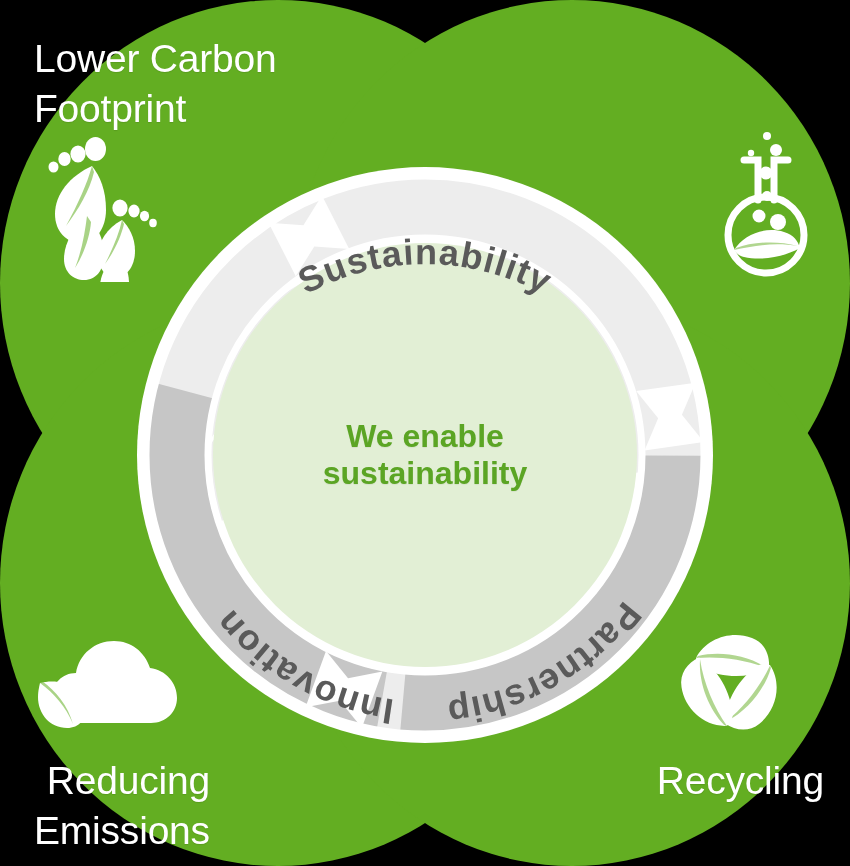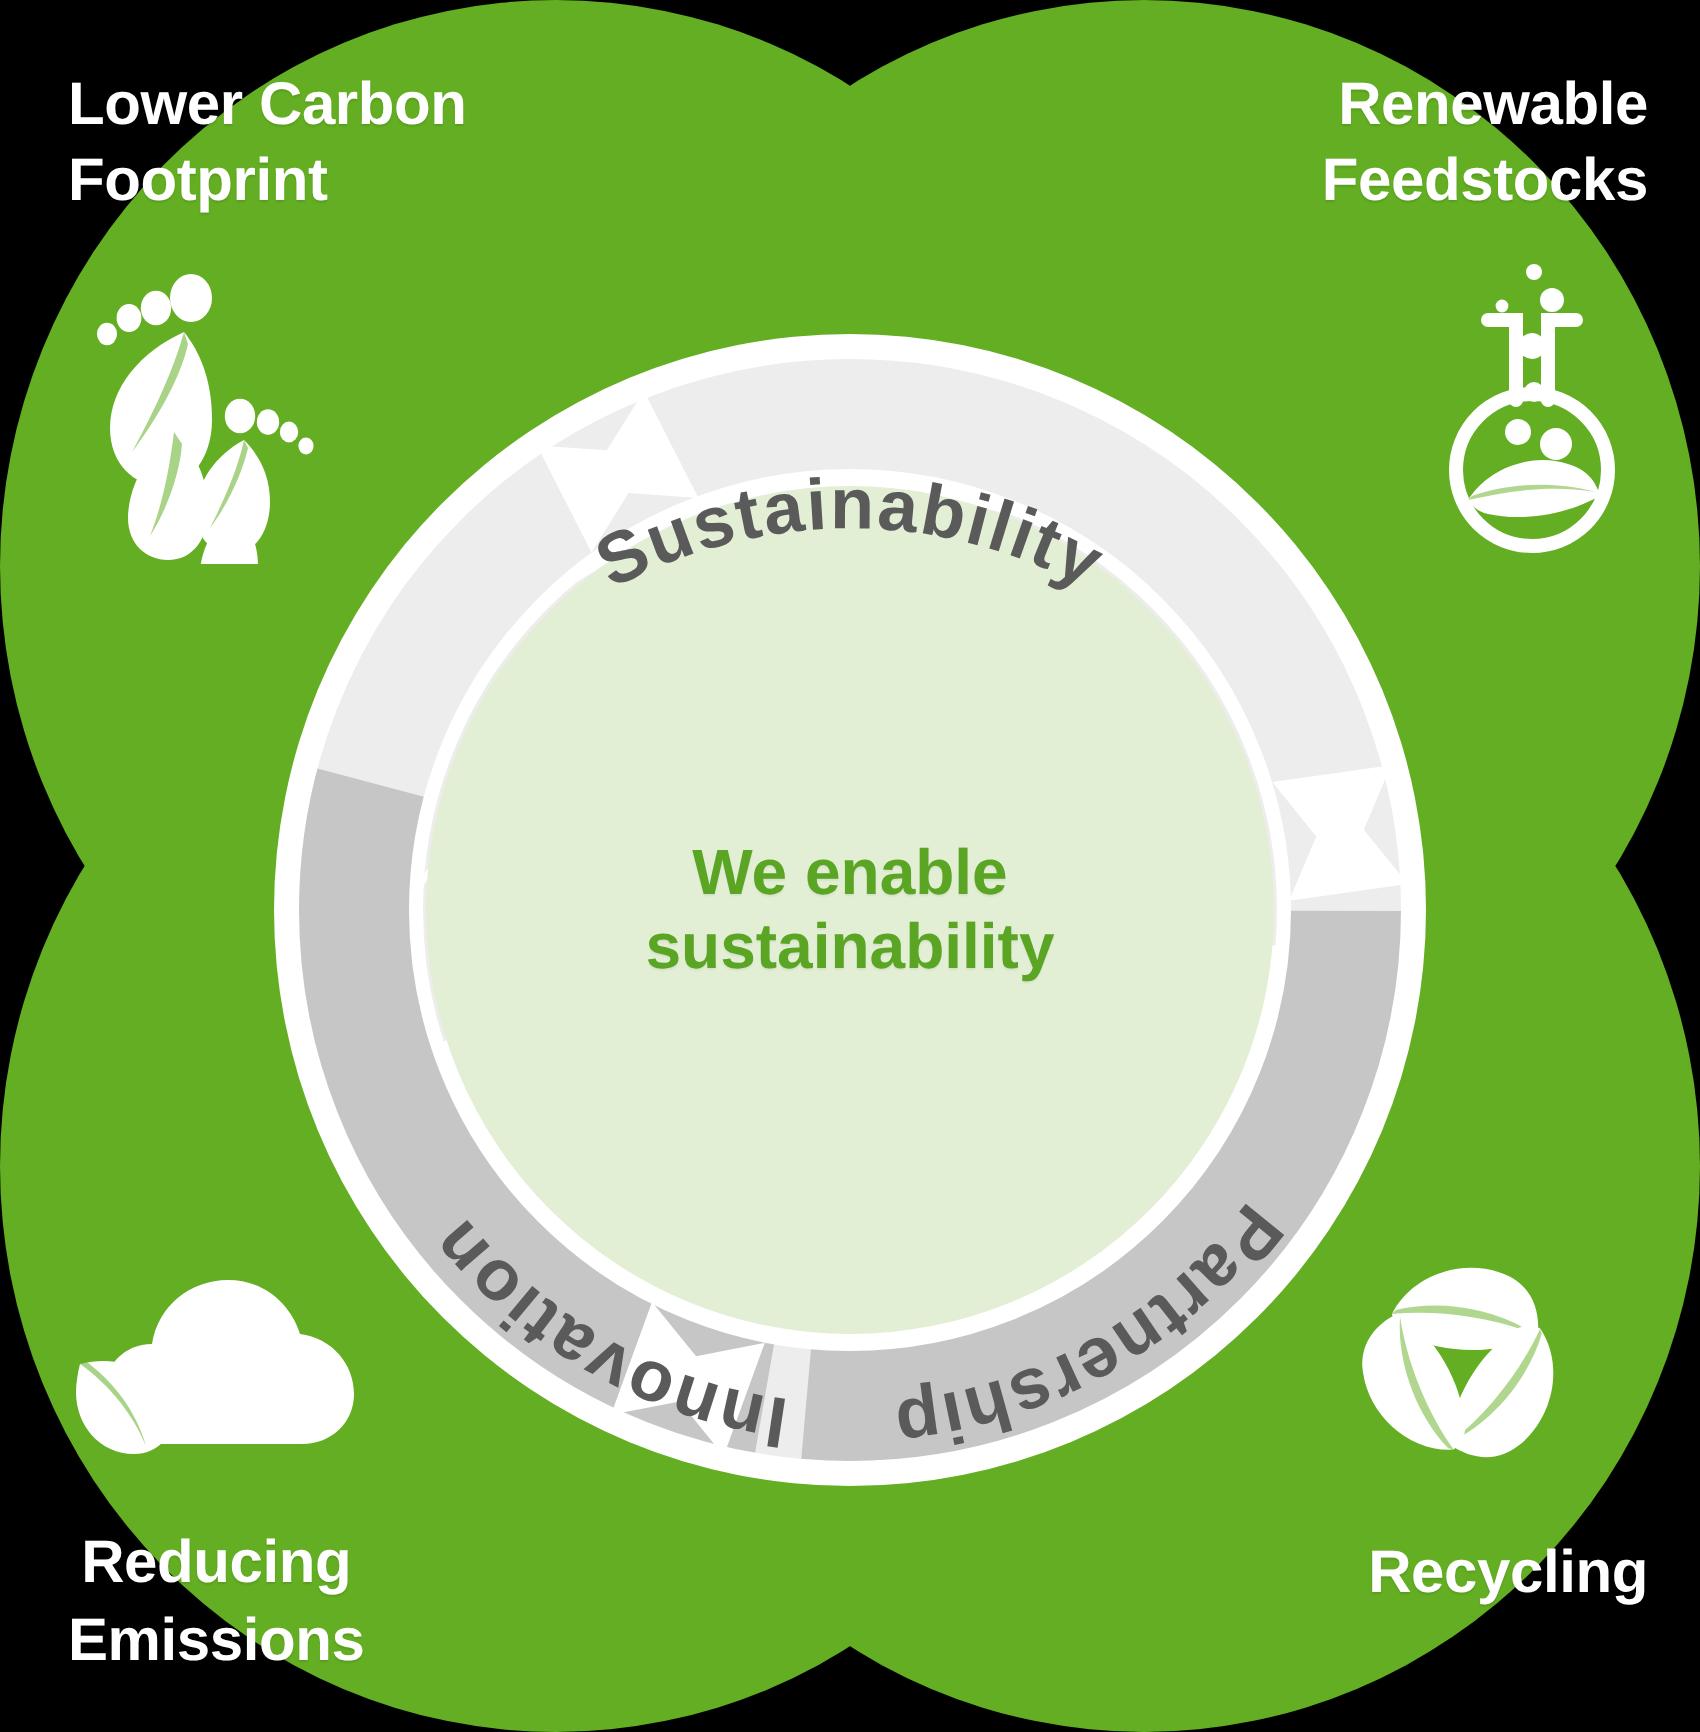--- a/index.html
+++ b/index.html
@@ -31,30 +31,30 @@
   .petal-bl { left: 0px;   top: 300px; }
   .petal-br { left: 294px; top: 300px; }
 
   
   .quad {
     position: absolute;
     z-index: 6;
     color: #ffffff;
   }
   .quad-title {
-    font-size: 30px;
-    font-weight: bold;
+    font-size: 39px;
+    font-weight: normal;
     line-height: 1.28;
     letter-spacing: -0.2px;
     white-space: pre-line;
     text-shadow: 0 1px 1px rgba(0,0,0,0.10);
   }
   .q-tl { left: 34px; top: 34px; text-align: left; }
   .q-tr { right: 26px; top: 34px; text-align: right; }
-  .q-bl { left: 34px; bottom: 26px; text-align: center; }
+  .q-bl { left: 34px; bottom: 10px; text-align: right; }
   .q-br { right: 26px; bottom: 60px; text-align: right; }
 
   .icon-box { position: absolute; z-index: 6; }
   .i-tl { left: 40px;  top: 132px; }
   .i-tr { right: 28px; top: 128px; }
   .i-bl { left: 32px;  bottom: 126px; }
   .i-br { right: 58px; bottom: 118px; }
 
   
   #ring-wrap {
@@ -118,24 +118,20 @@
         <ellipse cx="113" cy="91" rx="3.8" ry="4.2"></ellipse>
 
         <path d="M82 88 C67 96 58 110 58 124 C58 137 66 145 76 145 C87 145 95 134 95 119 C95 105 89 95 82 88 Z"></path>
         <path d="M82 88 C79 102 73 116 65 132 C74 120 81 105 84 92 Z" fill="#63AE22" opacity="0.55"></path>
 
         <path d="M77 123 C66 131 60 144 60 155 C60 164 66 170 74 170 C83 170 89 162 89 151 C89 139 84 129 77 123 Z"></path>
       </g>
     </svg>
   </div>
 
-  <div class="quad q-tr">
-    <div class="quad-title">Renewable
-Feedstocks</div>
-  </div>
   <div class="icon-box i-tr">
     <svg width="112" height="150" viewBox="0 0 112 150" aria-hidden="true">
       <g fill="#ffffff">
 
         <circle cx="57" cy="8" r="4"></circle>
         <circle cx="41" cy="25" r="3.2"></circle>
         <circle cx="66" cy="22" r="6"></circle>
         <circle cx="56" cy="45" r="6.5"></circle>
         <circle cx="57" cy="68" r="5"></circle>
         <circle cx="49" cy="88" r="6.5"></circle>

